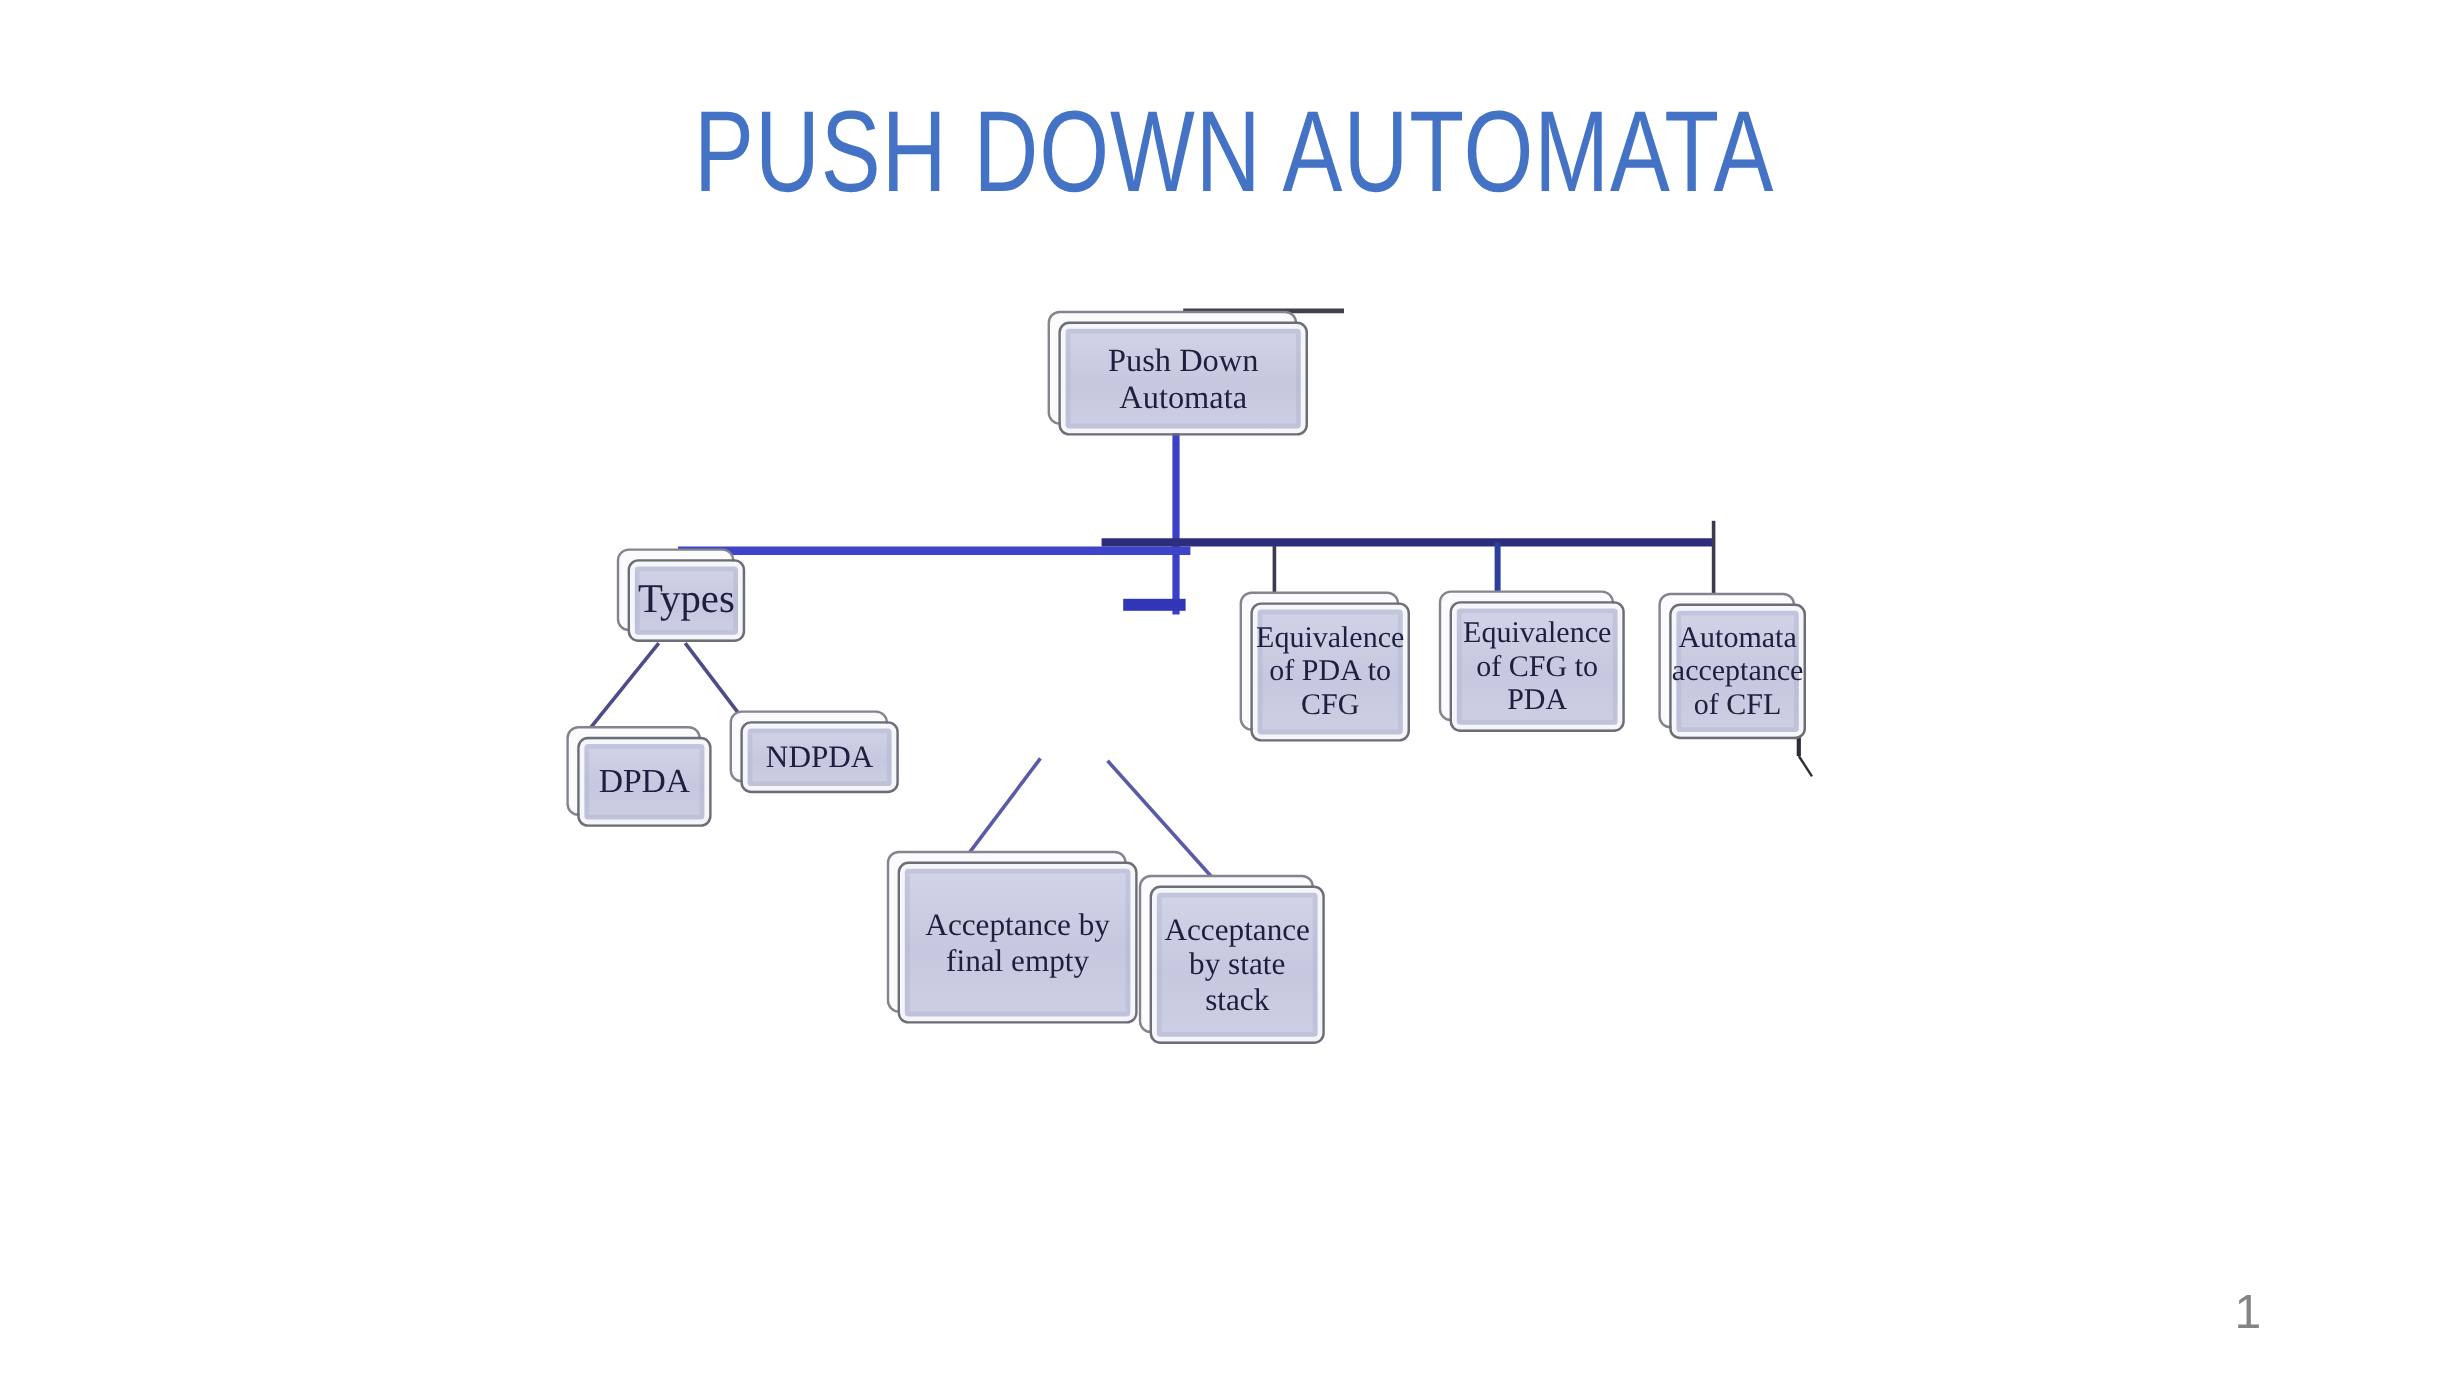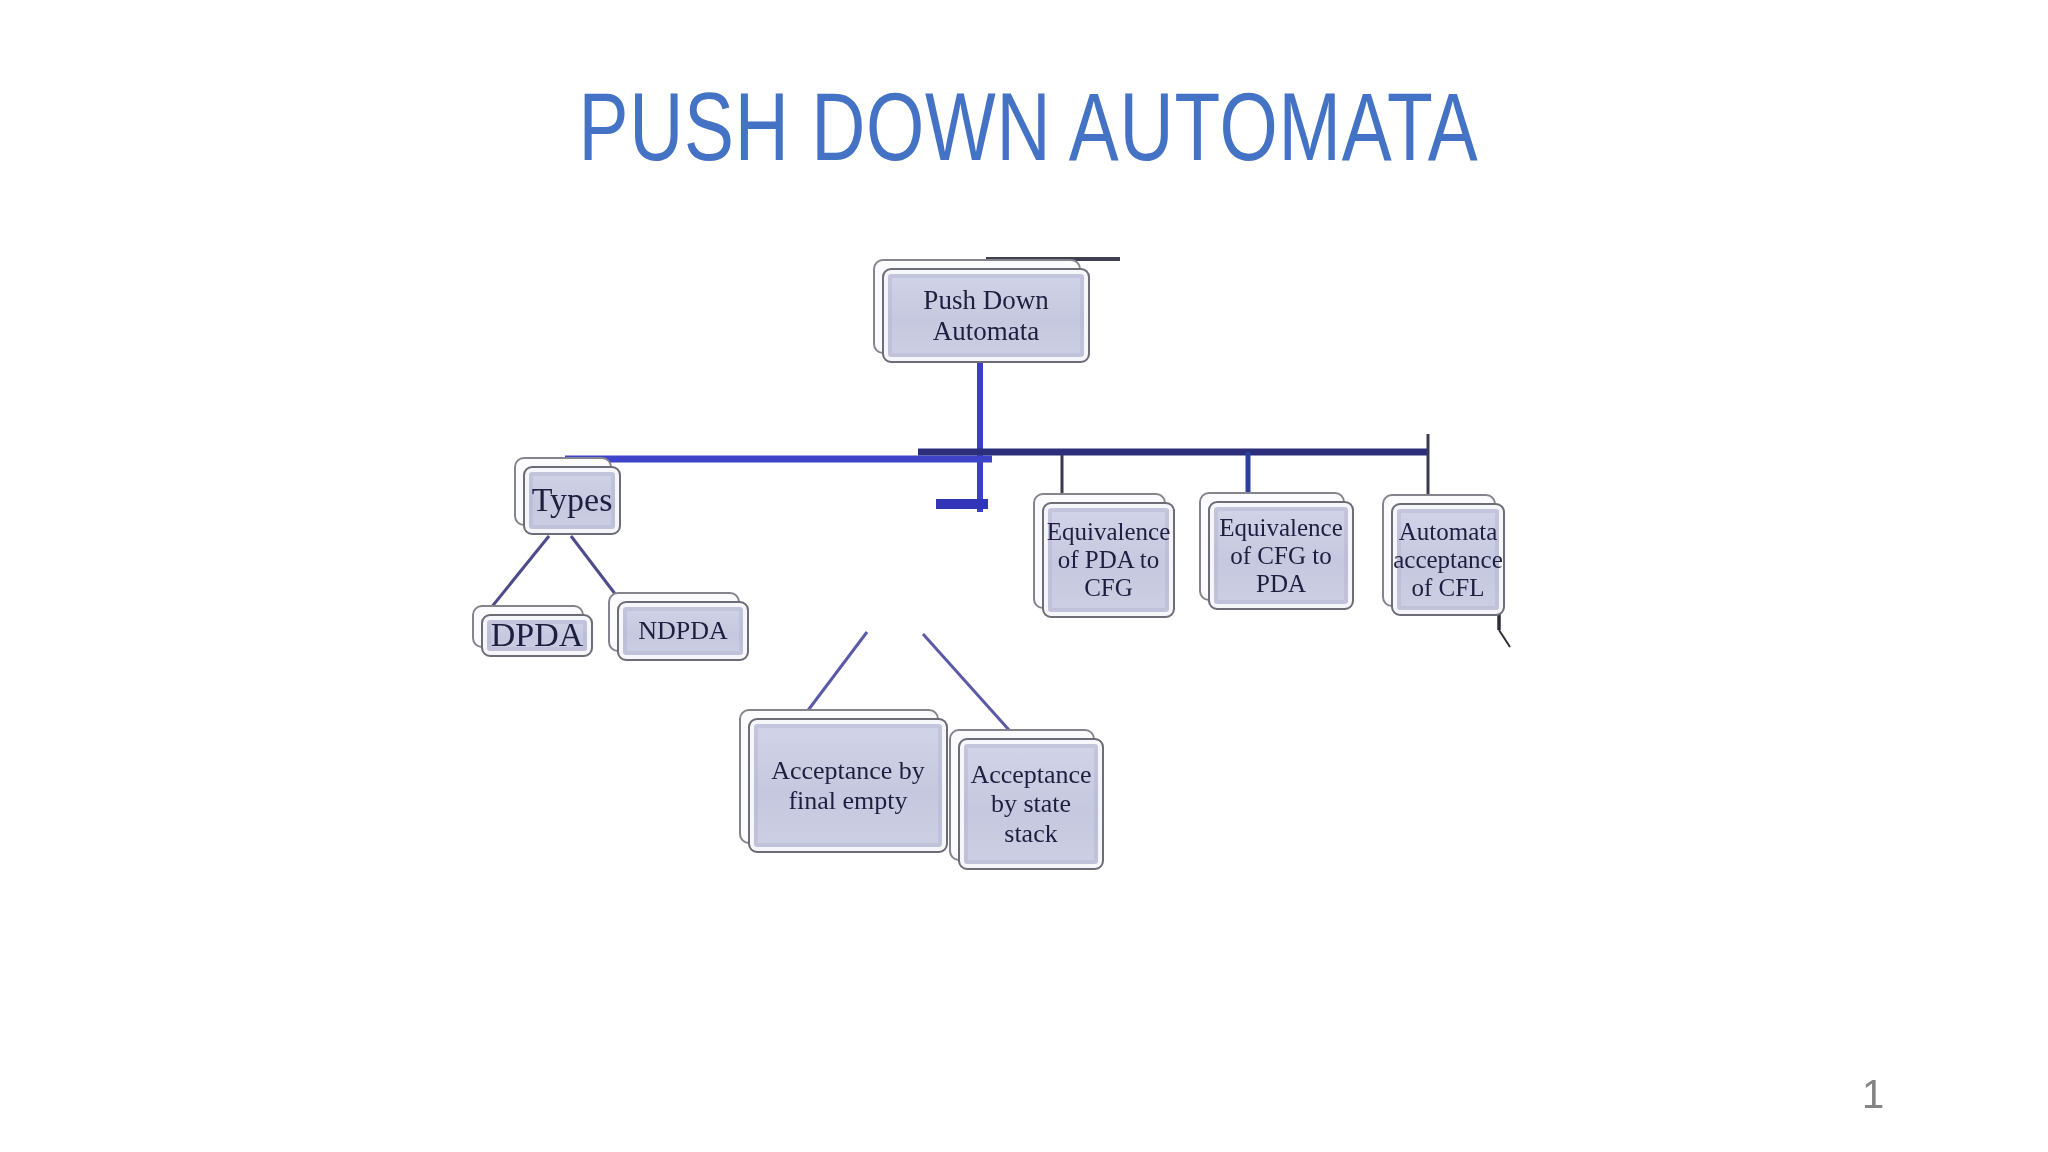--- a/index.html
+++ b/index.html
@@ -28,21 +28,21 @@
     background:linear-gradient(180deg,#d2d4e8 0%,#c6c8df 55%,#cdcfe4 100%);
     box-shadow:inset 0 0 0 4px rgba(255,255,255,.85), inset 0 0 0 8px rgba(168,171,200,.35);
     display:flex;flex-direction:column;align-items:center;justify-content:center;
     font-family:Liberation Serif, serif;color:#1e1e3f;text-align:center;
     line-height:1.12;
   }
   .face span{display:block;white-space:nowrap;}
   
   .n-root    {left:882px; top:268px; width:208px; height:95px;  font-size:27px;}
   .n-types   {left:523px; top:466px; width:98px;  height:69px;  font-size:34px;}
-  .n-dpda    {left:481px; top:614px; width:112px; height:43px;  font-size:34px;}
+  .n-dpda    {left:481px; top:614px; width:112px; height:75px;  font-size:28px;}
   .n-ndpda   {left:617px; top:601px; width:132px; height:60px;  font-size:26px;}
   .n-lang    {left:878px; top:511px; width:126px; height:110px; font-size:25px;}
   .n-eqpda   {left:1042px;top:502px; width:133px; height:116px; font-size:25px;}
   .n-eqcfg   {left:1208px;top:501px; width:146px; height:109px; font-size:25px;}
   .n-closure {left:1391px;top:503px; width:114px; height:113px; font-size:25px;}
   .n-accfinal{left:748px; top:718px; width:200px; height:135px; font-size:26px;}
   .n-accempty{left:958px; top:738px; width:146px; height:132px; font-size:26px;}
   .page-number{
     position:absolute;left:1862px;top:1072px;color:#848487;font-size:40px;
     font-family:"Liberation Sans",sans-serif;

